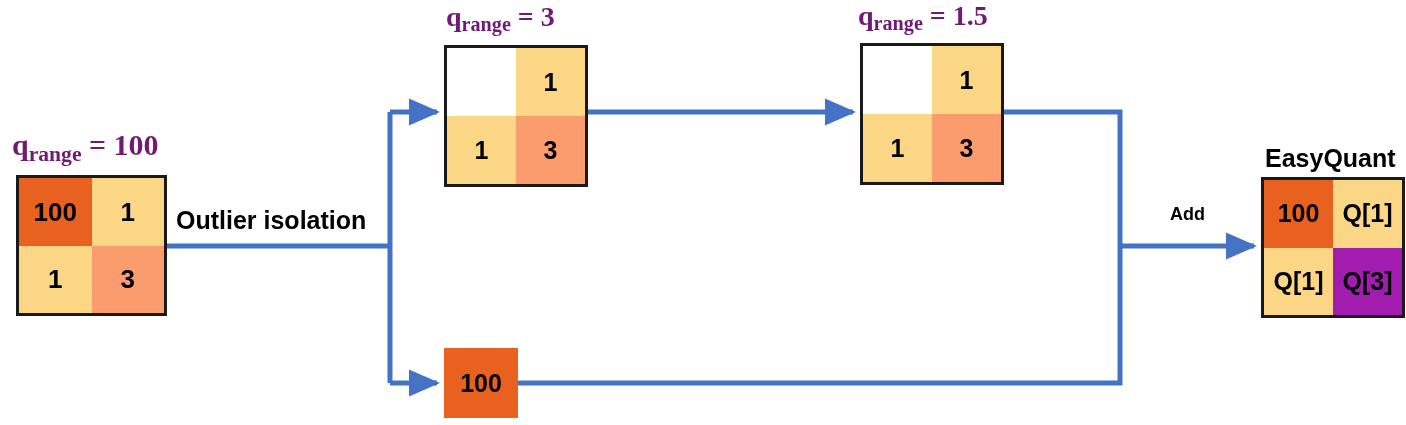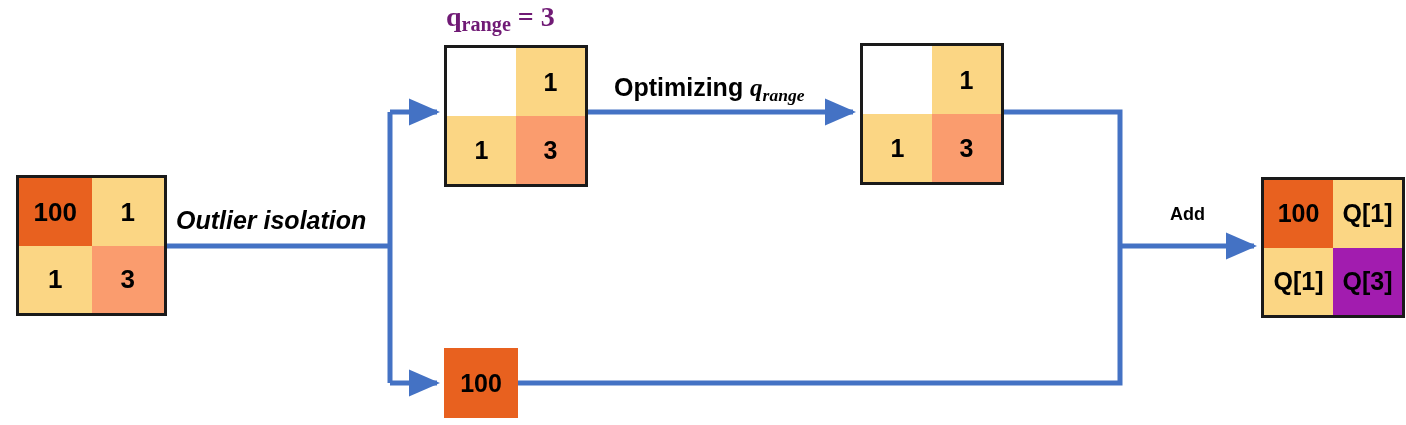--- a/index.html
+++ b/index.html
@@ -127,54 +127,58 @@
 
     <path d="M 587 112 L 853 112" stroke="#4472C4" stroke-width="5" fill="none" marker-end="url(#arrowhead)"></path>
 
     <path d="M 1003 112 L 1120 112 L 1120 246" stroke="#4472C4" stroke-width="5" fill="none"></path>
 
     <path d="M 518 383 L 1120 383 L 1120 246" stroke="#4472C4" stroke-width="5" fill="none"></path>
 
     <path d="M 1120 246 L 1254 246" stroke="#4472C4" stroke-width="5" fill="none" marker-end="url(#arrowhead)"></path>
   </svg>
 
+  <div class="mtitle" style="left:12px; top:130px; font-size:30px;">
+    <span>q</span><sub>range</sub><span> = 100</span>
+  </div>
   <div class="matrix" style="left:16px; top:175px; width:151px; height:141px;">
     <div class="cell" style="background:#E8611F; font-size:26px;">100</div>
     <div class="cell" style="background:#FBD684; font-size:26px;">1</div>
     <div class="cell" style="background:#FBD684; font-size:26px;">1</div>
     <div class="cell" style="background:#FA9C6E; font-size:26px;">3</div>
   </div>
 
-  <div class="edge-label" style="left:176px; top:208px; font-size:25px;font-style:italic;">Outlier isolation</div>
+  <div class="edge-label" style="left:176px; top:208px; font-size:25px;">Outlier isolation</div>
 
   <div class="mtitle" style="left:446px; top:3px; font-size:28px;">
     <span>q</span><sub>range</sub><span> = 3</span>
   </div>
   <div class="matrix" style="left:444px; top:45px; width:144px; height:142px;">
     <div class="cell" style="background:#FFFFFF; font-size:25px;"></div>
     <div class="cell" style="background:#FBD684; font-size:25px;">1</div>
     <div class="cell" style="background:#FBD684; font-size:25px;">1</div>
     <div class="cell" style="background:#FA9C6E; font-size:25px;">3</div>
   </div>
 
-  <div class="edge-label" style="left:614px; top:75px; font-size:25px;">
-    <span>Optimizing </span><span class="mathvar"><span>q</span><sub>range</sub></span>
+
+  <div class="mtitle" style="left:858px; top:2px; font-size:28px;">
+    <span>q</span><sub>range</sub><span> = 1.5</span>
   </div>
-
   <div class="matrix" style="left:860px; top:43px; width:144px; height:142px;">
     <div class="cell" style="background:#FFFFFF; font-size:25px;"></div>
     <div class="cell" style="background:#FBD684; font-size:25px;">1</div>
     <div class="cell" style="background:#FBD684; font-size:25px;">1</div>
     <div class="cell" style="background:#FA9C6E; font-size:25px;">3</div>
   </div>
 
   <div class="block" style="left:444px; top:348px; width:74px; height:70px; background:#E8611F; font-size:25px;">100</div>
 
   <div class="edge-label" style="left:1170px; top:205px; font-size:18px;">Add</div>
 
+  <div class="eqtitle" style="left:1265px; top:146px; font-size:25px;">EasyQuant</div>
   <div class="matrix" style="left:1261px; top:177px; width:144px; height:141px;">
     <div class="cell" style="background:#E8611F; font-size:25px;">100</div>
     <div class="cell" style="background:#FBD684; font-size:25px;">Q[1]</div>
     <div class="cell" style="background:#FBD684; font-size:25px;">Q[1]</div>
     <div class="cell" style="background:#a21caf; font-size:25px;">Q[3]</div>
   </div>
 
 </div>
 
 </body></html>

